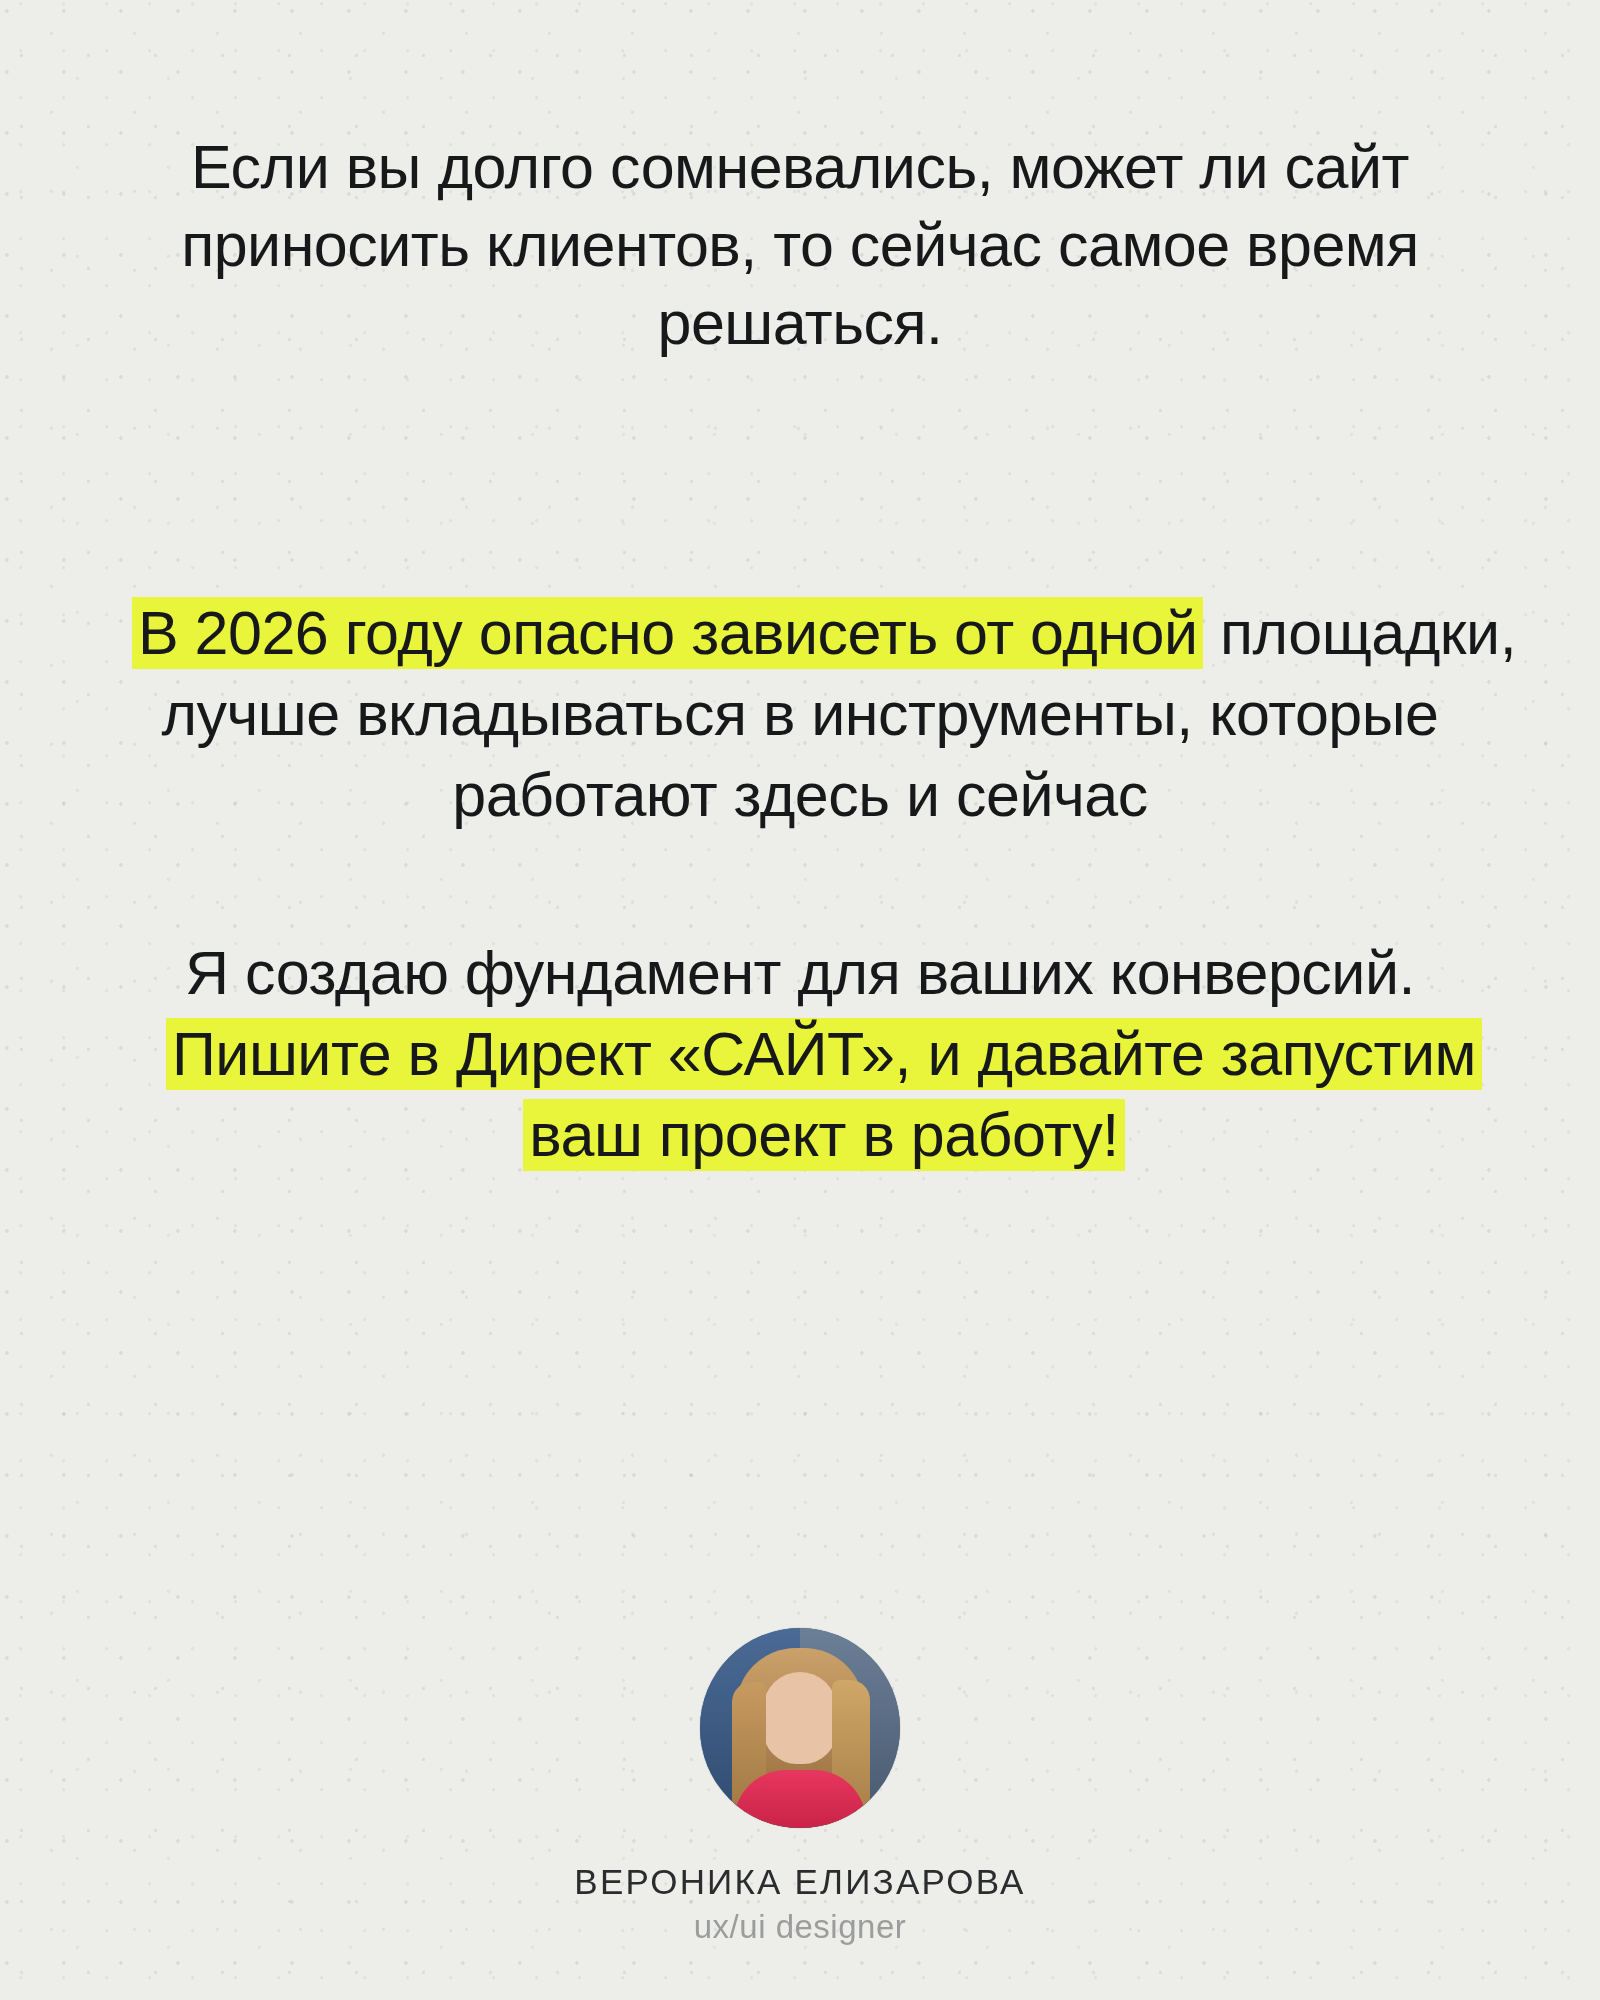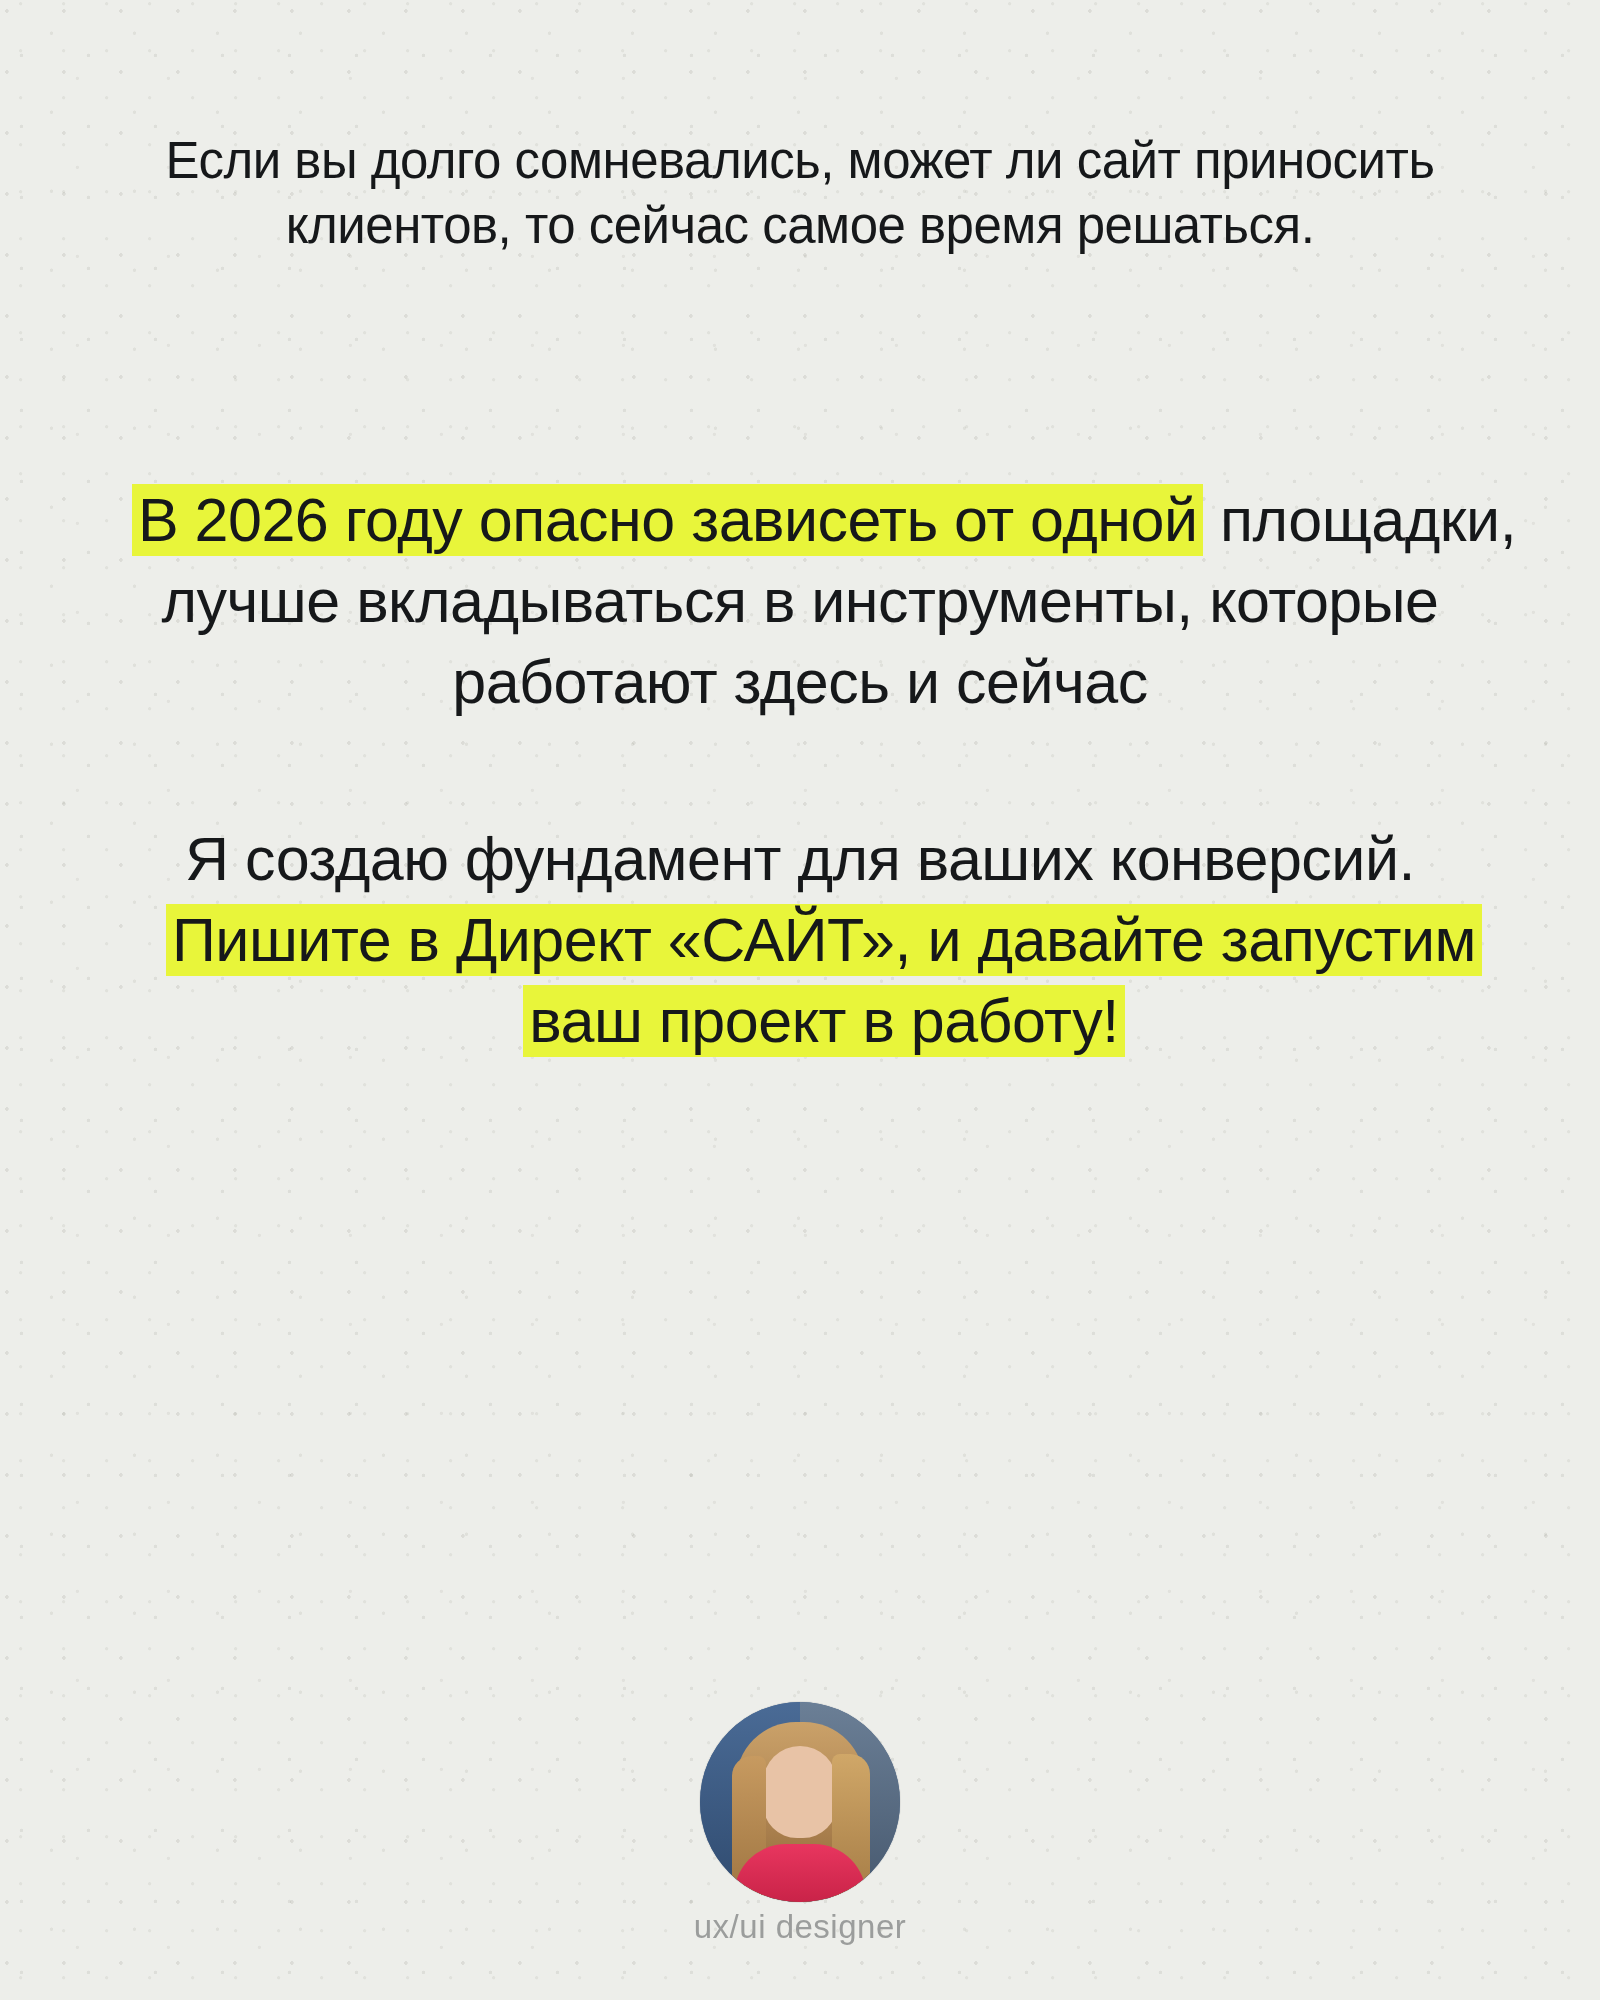--- a/index.html
+++ b/index.html
@@ -36,21 +36,21 @@
     height: 2000px;
     box-sizing: border-box;
     padding: 0 60px;
     display: flex;
     flex-direction: column;
   }
 
   .intro {
     margin-top: 128px;
     text-align: center;
-    font-size: 51px;
+    font-size: 61px;
     line-height: 1.28;
     color: #16181a;
     letter-spacing: -0.5px;
     font-weight: 400;
   }
 
   .block-mid {
     margin-top: 170px;
     text-align: center;
     font-size: 61px;
@@ -174,16 +174,17 @@
   <div class="signature">
     <div class="avatar">
       <div class="av-bg-left"></div>
       <div class="av-bg-right"></div>
       <div class="av-hair"></div>
       <div class="av-face"></div>
       <div class="av-hair-front-l"></div>
       <div class="av-hair-front-r"></div>
       <div class="av-body"></div>
     </div>
+    <div class="sig-name">ВЕРОНИКА ЕЛИЗАРОВА</div>
     <div class="sig-role">ux/ui designer</div>
   </div>
 
 </div>
 
 </body></html>

